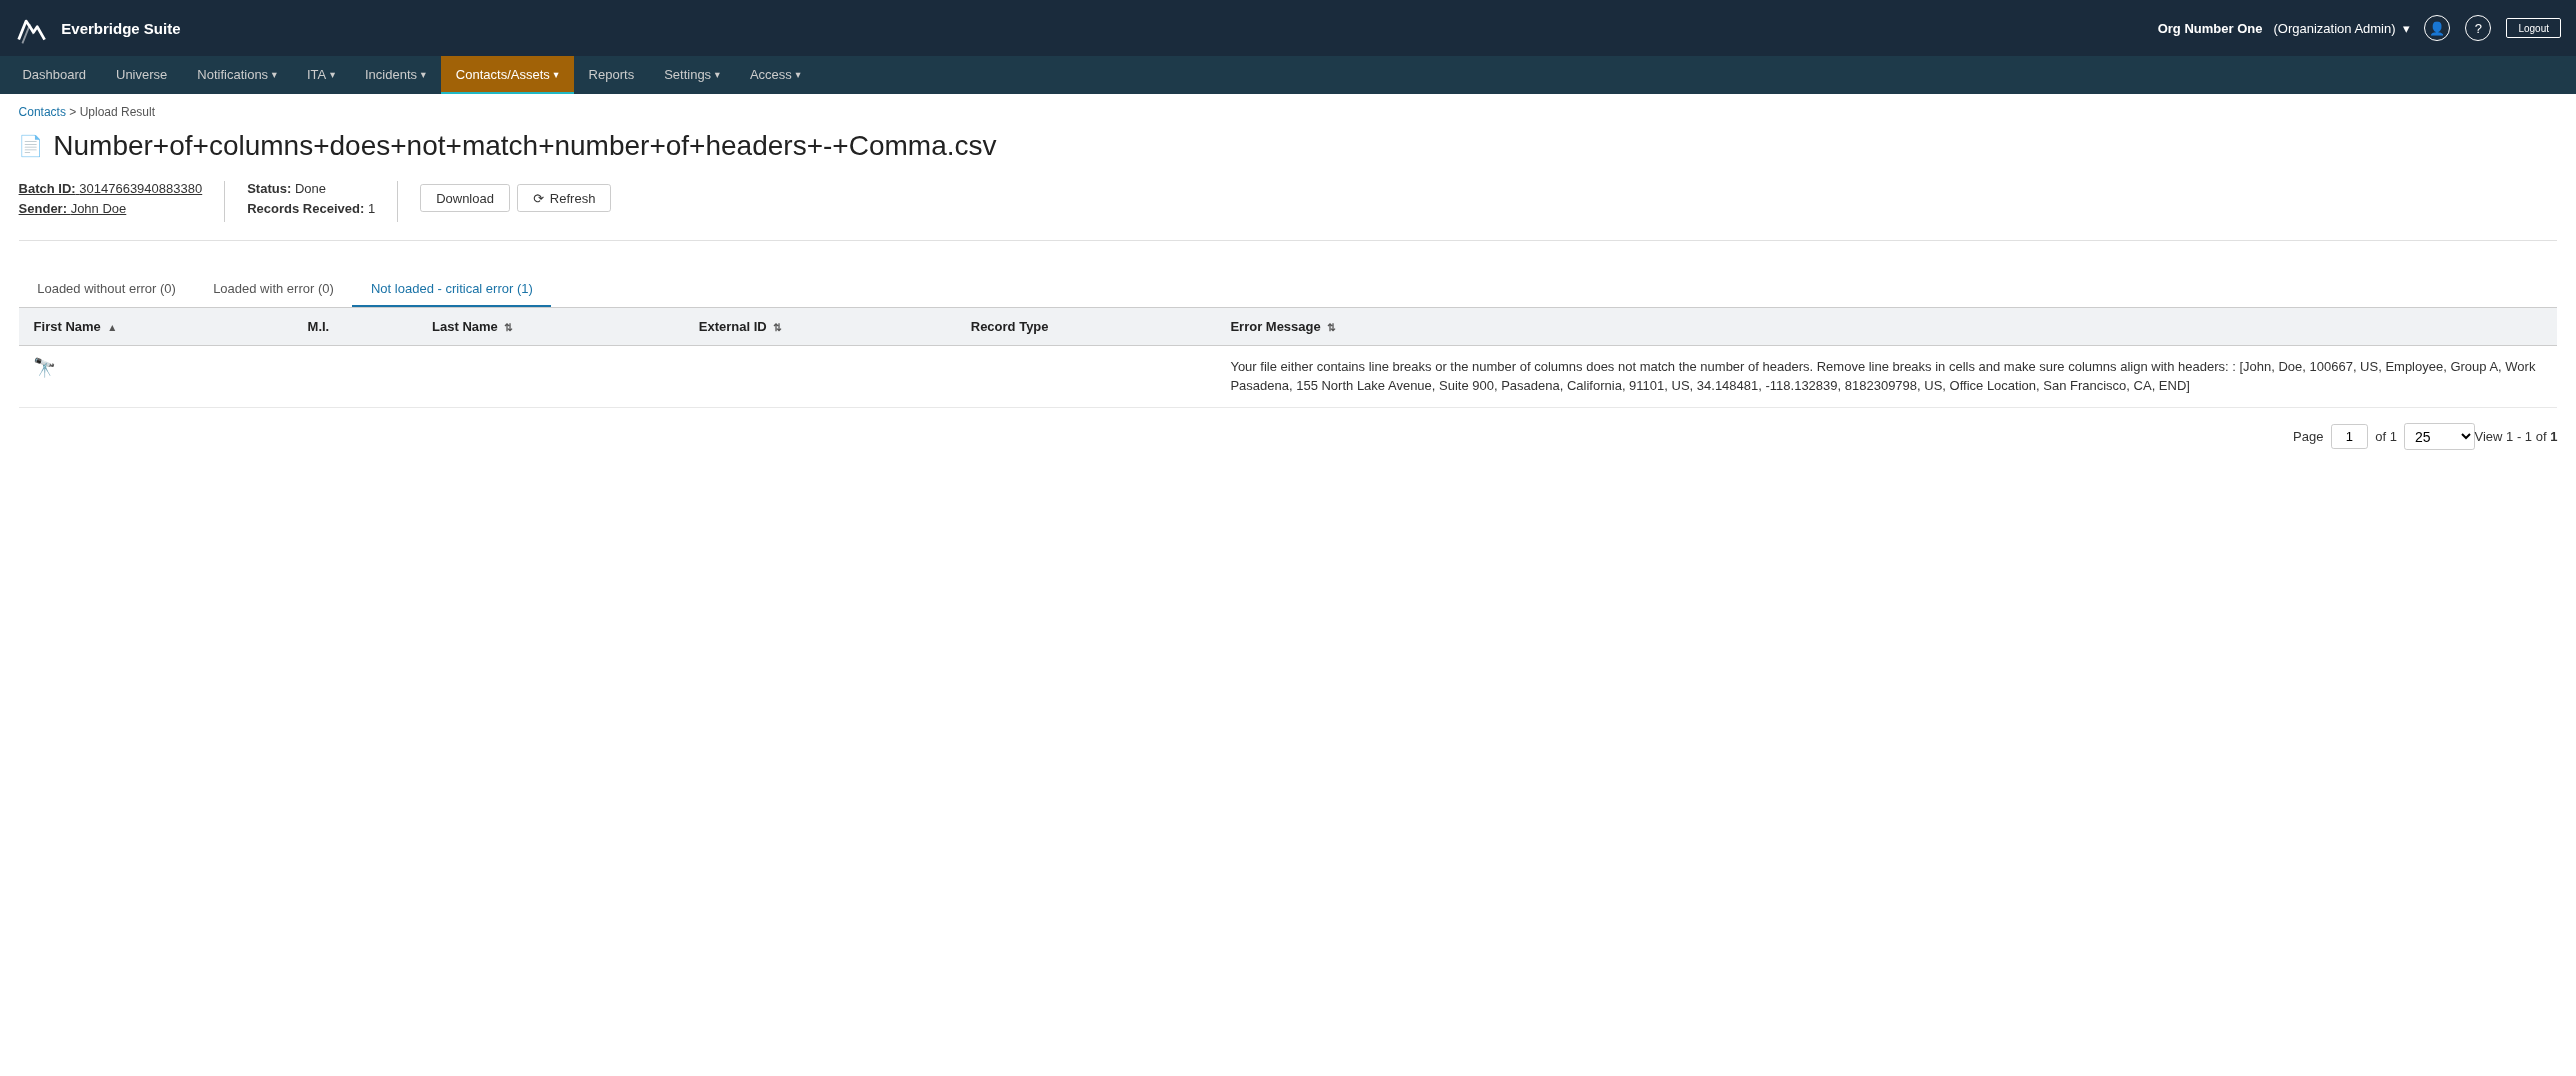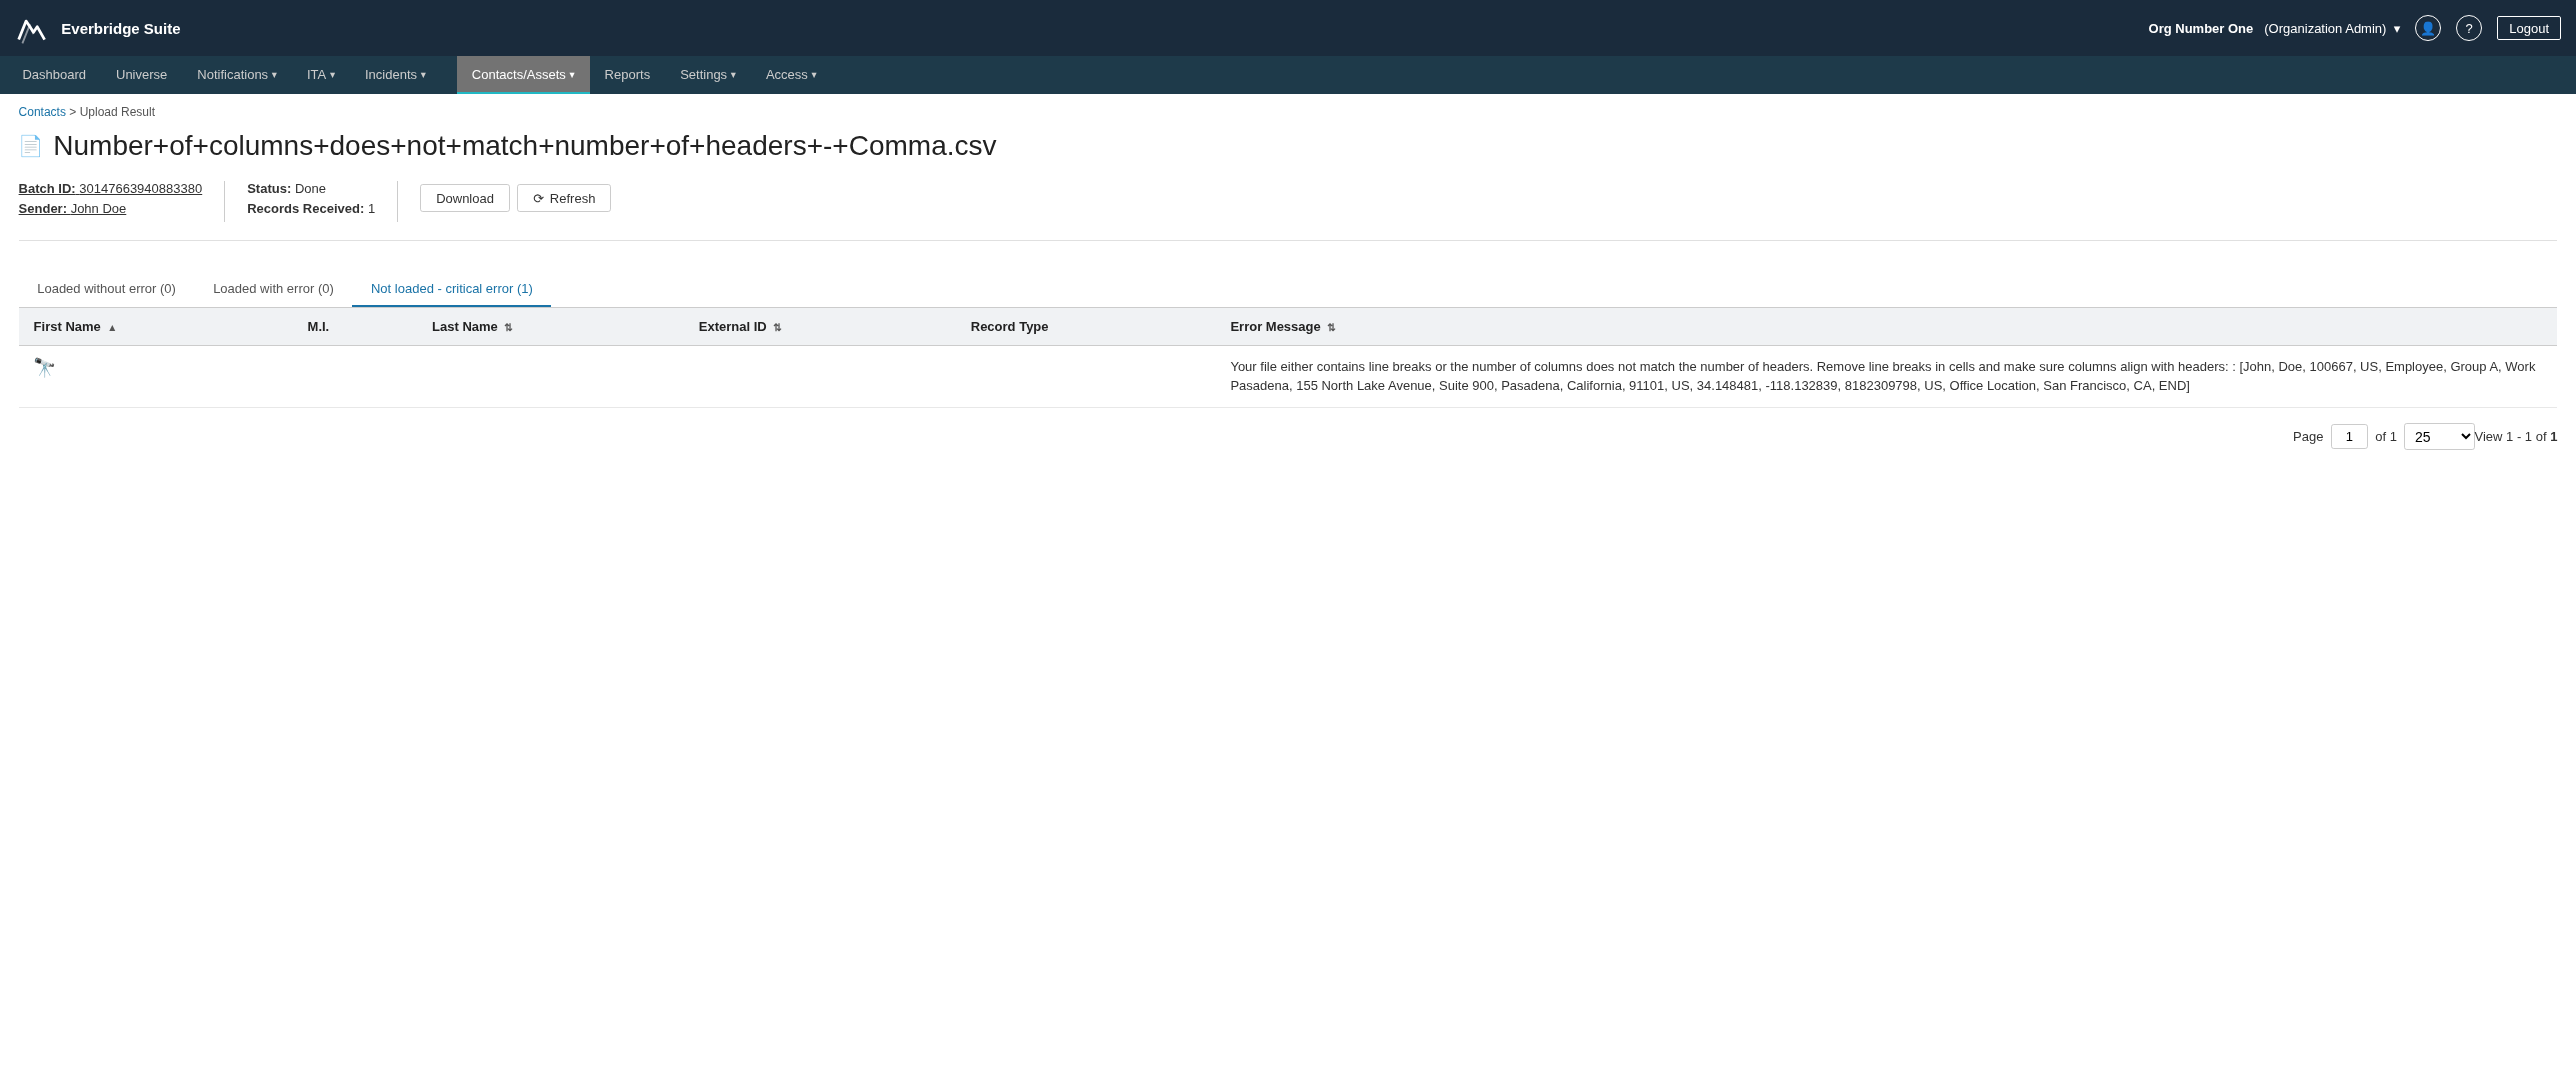--- a/index.html
+++ b/index.html
@@ -36,21 +36,21 @@
       border: 0.9px solid #fff;
       display: flex; align-items: center; justify-content: center;
       color: #fff; font-size: 13px; cursor: pointer;
     }
     .logout-btn {
       background: transparent;
       border: 0.9px solid #fff;
       color: #fff;
       padding: 3.7px 11px;
       cursor: pointer;
-      font-size: 13px;
+      font-size: 10px;
       border-radius: 1.9px;
     }
 
     
     .nav-bar {
       background: #1e3a4a;
       display: flex;
       align-items: flex-end;
       height: 38px;
       padding: 0 7.4px;
@@ -62,24 +62,23 @@
       color: #ccc;
       font-size: 13px;
       cursor: pointer;
       white-space: nowrap;
       gap: 3.7px;
       text-decoration: none;
       border-bottom: 2.8px solid transparent;
       height: 100%;
     }
     .nav-item.active {
-      background: #737373;
+      background: #a16207;
       color: #fff;
       border-bottom: 2.8px solid #21b8c4;
-      margin-left: 16px;
     }
     .nav-chevron { font-size: 10.2px; }
 
     
     .breadcrumb {
       padding: 11px 18.6px;
       font-size: 12px;
       color: #555;
     }
     .breadcrumb a { color: #1a73a7; text-decoration: none; }

